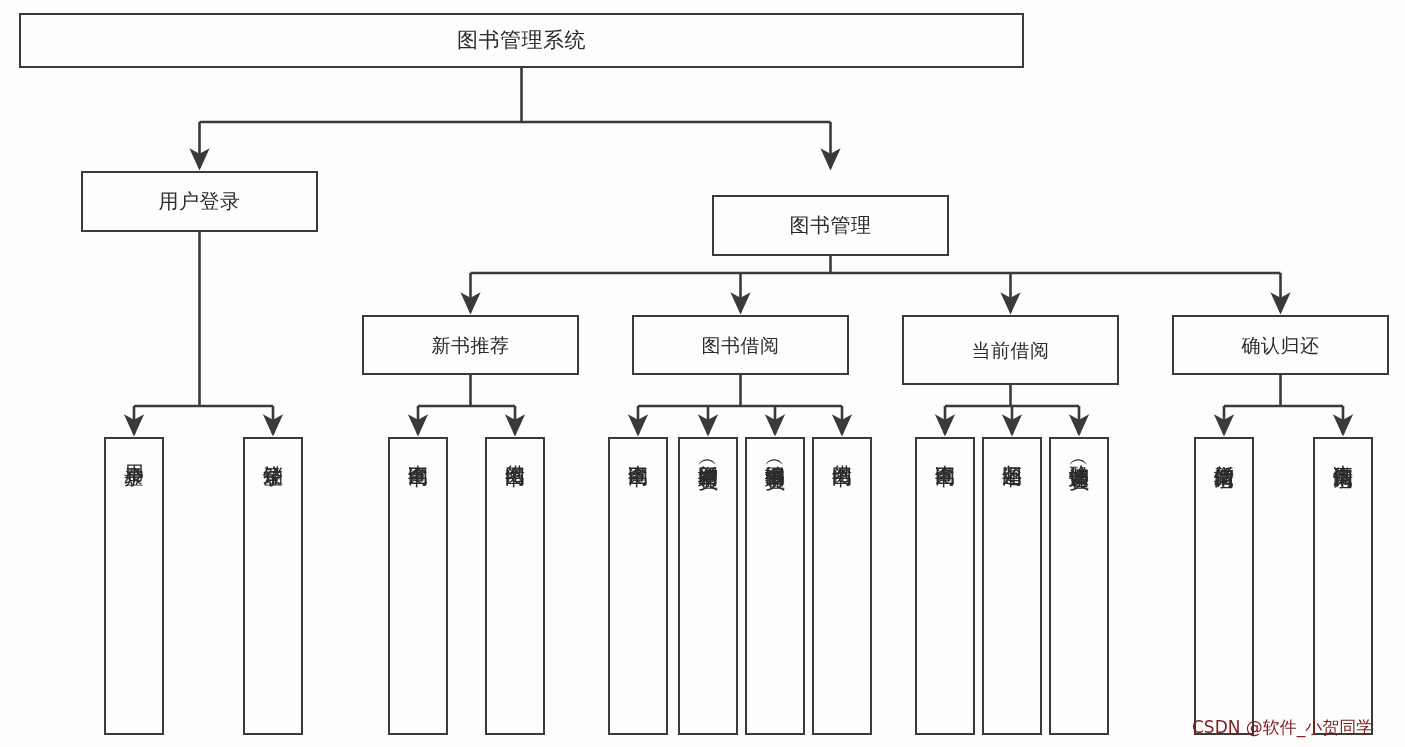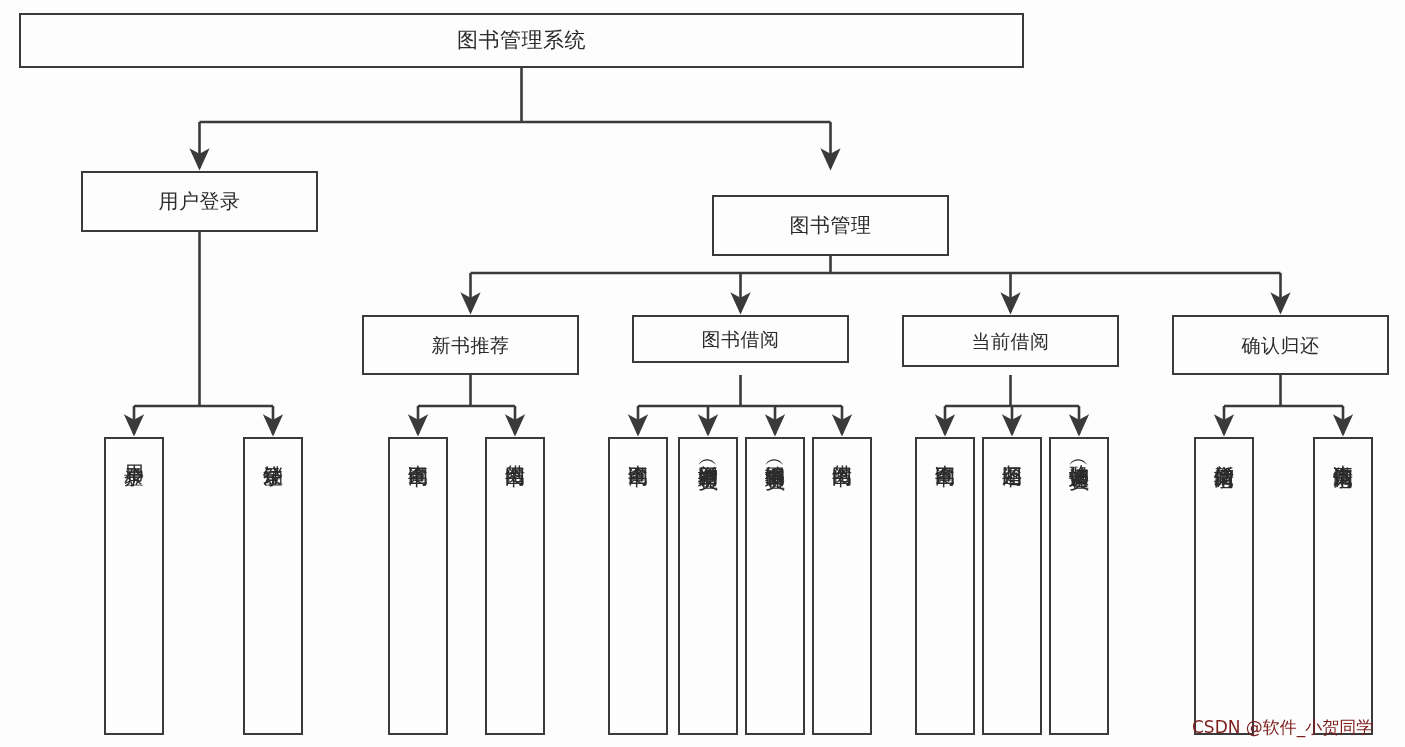--- a/index.html
+++ b/index.html
@@ -119,24 +119,24 @@
       </div>
       <div class="node lvl2" style="left: 81px; top: 171px; width: 237px; height: 61px;">
         <span class="lbl">用户登录</span>
       </div>
       <div class="node lvl2" style="left: 712px; top: 171px; width: 237px; height: 61px; margin-top: 24px;">
         <span class="lbl">图书管理</span>
       </div>
       <div class="node lvl3" style="left: 362px; top: 315px; width: 217px; height: 60px;">
         <span class="lbl">新书推荐</span>
       </div>
-      <div class="node lvl3" style="left: 632px; top: 315px; width: 217px; height: 48px;">
+      <div class="node lvl3" style="left: 632px; top: 315px; width: 217px; height: 60px;">
         <span class="lbl">图书借阅</span>
       </div>
-      <div class="node lvl3" style="left: 902px; top: 315px; width: 217px; height: 52px;">
+      <div class="node lvl3" style="left: 902px; top: 315px; width: 217px; height: 70px;">
         <span class="lbl">当前借阅</span>
       </div>
       <div class="node lvl3" style="left: 1172px; top: 315px; width: 217px; height: 60px;">
         <span class="lbl">确认归还</span>
       </div>
       <div class="node leaf" style="left: 104px; top: 437px; width: 60px; height: 298px;">
         <span class="lbl">用户登录</span>
       </div>
       <div class="node leaf" style="left: 243px; top: 437px; width: 60px; height: 298px;">
         <span class="lbl">注销登录</span>

